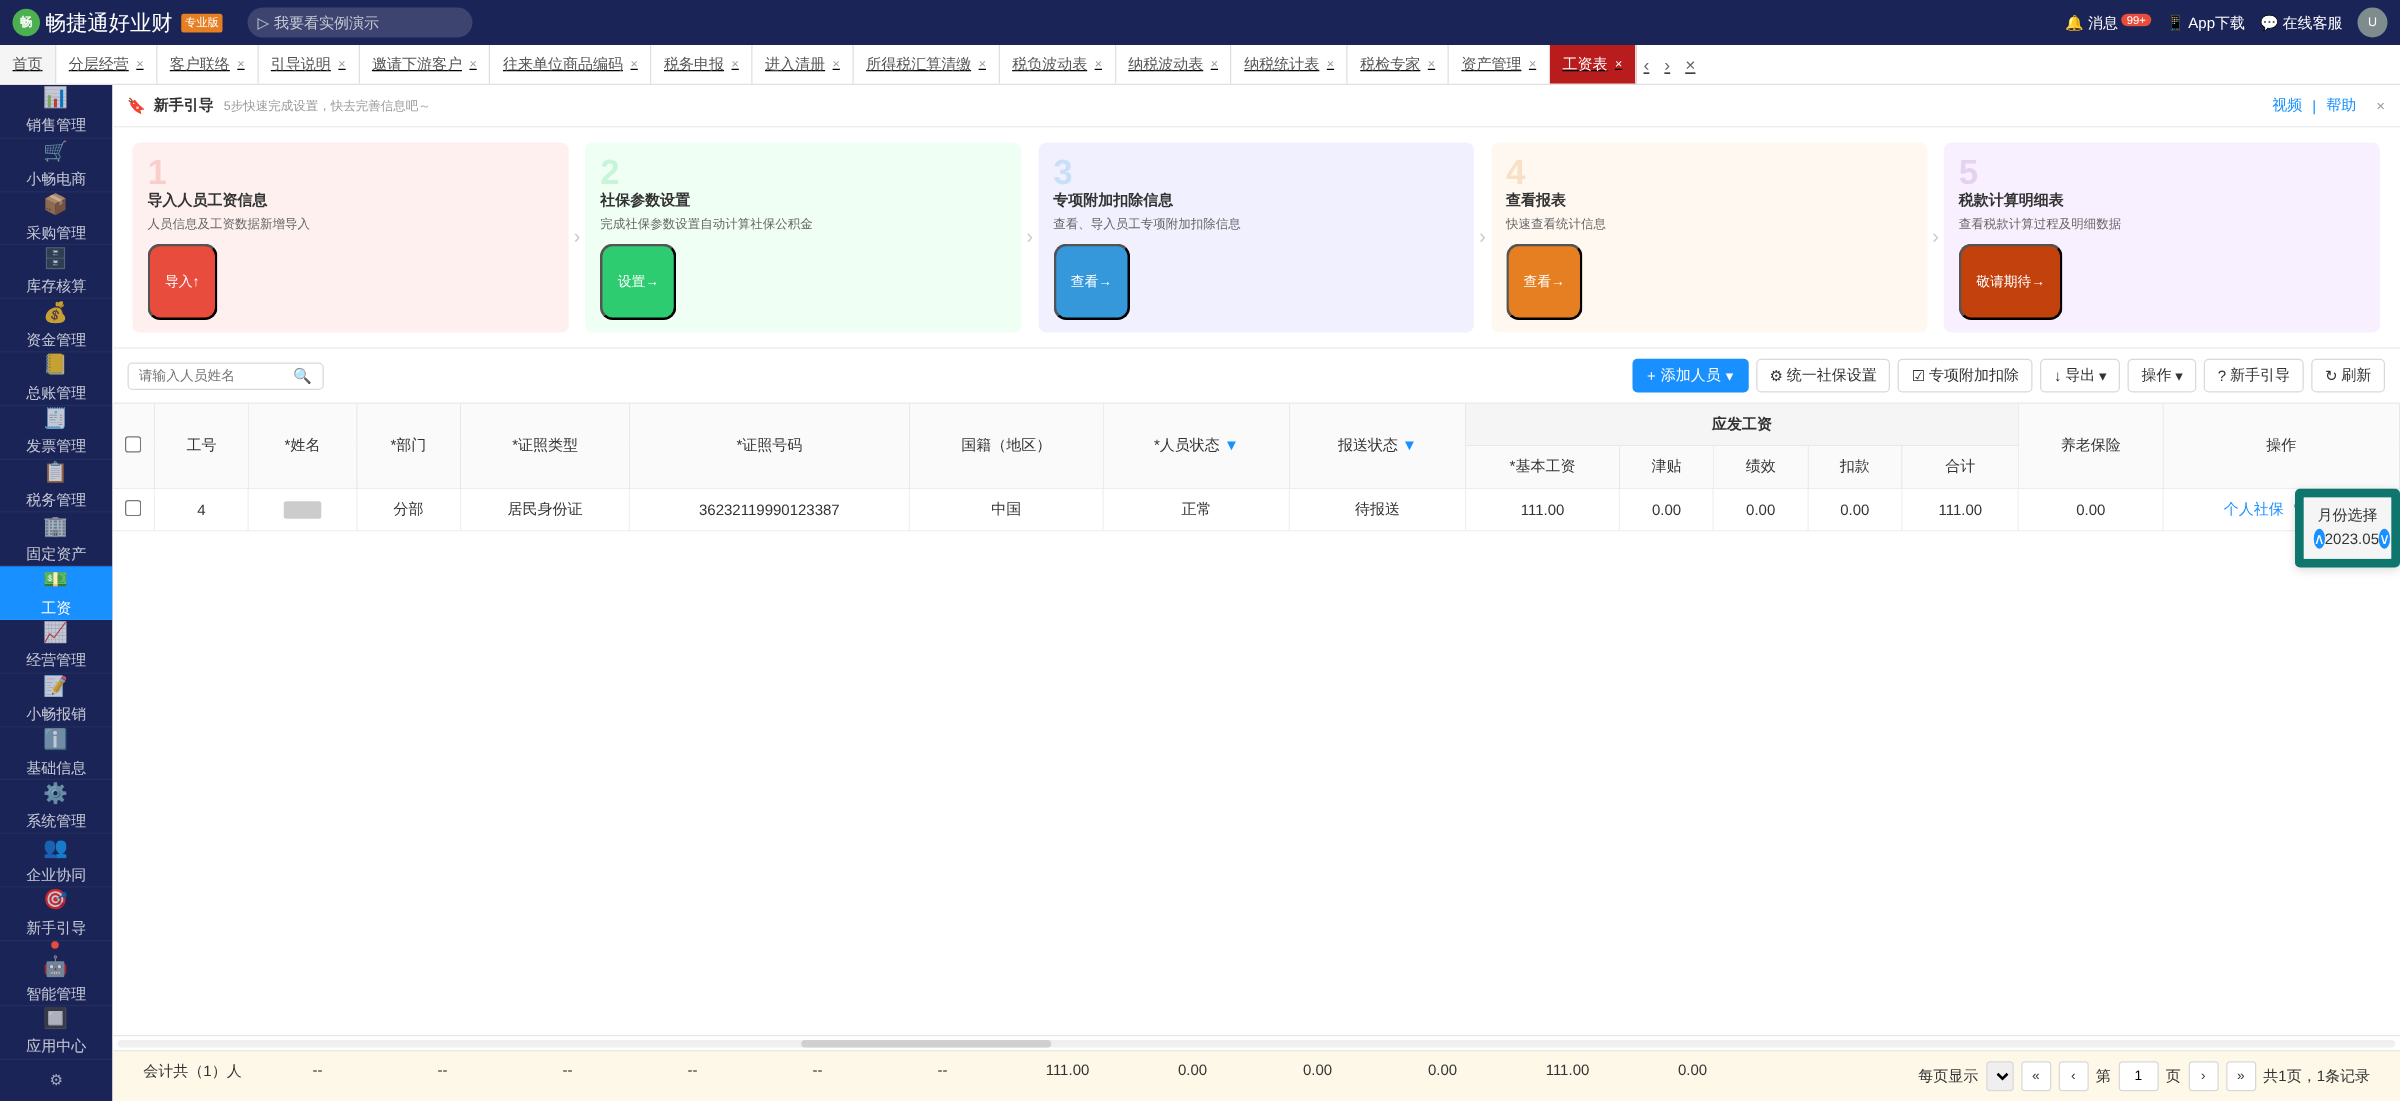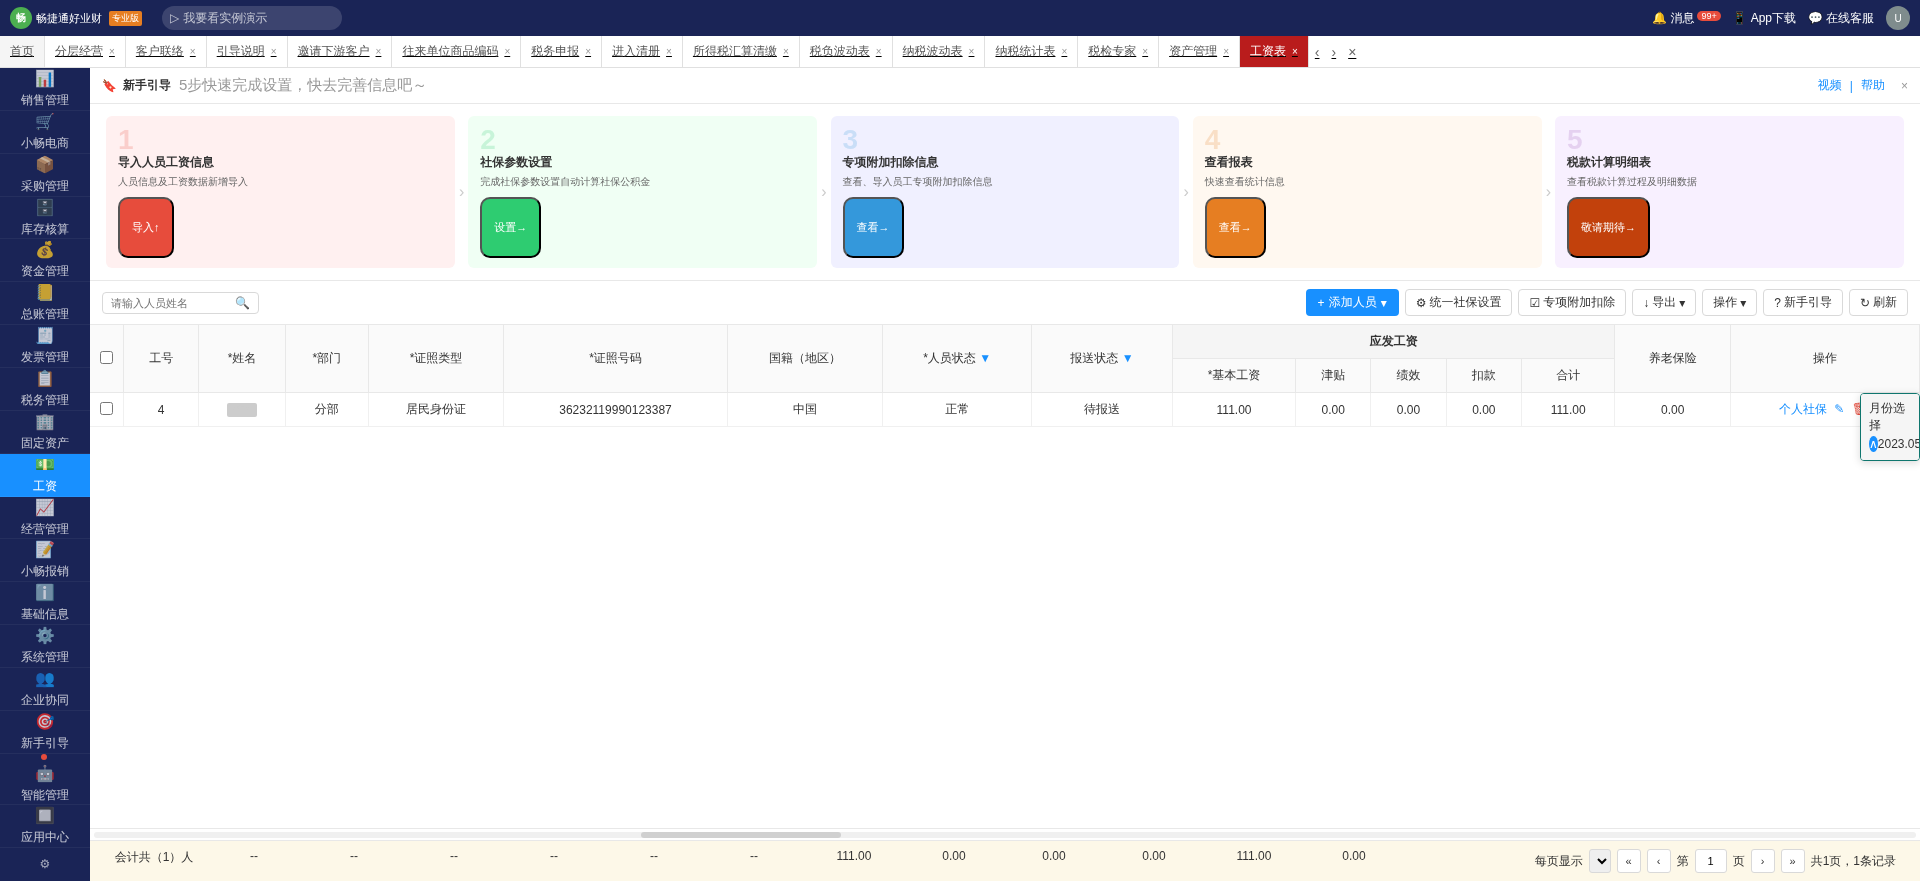--- a/index.html
+++ b/index.html
@@ -21,21 +21,21 @@
       gap: 4px;
       margin-right: 10px;
     }
     .logo-icon {
       width: 22px; height: 22px;
       background: #4CAF50;
       border-radius: 50%;
       display: flex; align-items: center; justify-content: center;
       font-size: 10px; color: #fff; font-weight: bold;
     }
-    .logo-text { font-size: 11px; color: #fff; }
+    .logo-text { font-size: 17px; color: #fff; }
     .pro-badge {
       background: #e67e22; color: #fff; font-size: 9px;
       padding: 1px 3px; border-radius: 2px; margin-left: 3px;
     }
     .top-bar-search {
       flex: 0 0 180px;
       height: 24px;
       background: rgba(255,255,255,0.15);
       border-radius: 12px;
       display: flex; align-items: center;
@@ -172,21 +172,21 @@
       display: flex;
       align-items: center;
       border-bottom: 1px solid #e8e8e8;
       flex-shrink: 0;
     }
     .guide-bar-title {
       font-size: 13px; font-weight: bold; color: #333;
       display: flex; align-items: center; gap: 6px;
     }
     .guide-bar-sub {
-      font-size: 15px; color: #999; margin-left: 8px;
+      font-size: 10px; color: #999; margin-left: 8px;
     }
     .guide-bar-actions {
       margin-left: auto;
       display: flex; align-items: center; gap: 8px;
       font-size: 11px; color: #1890ff; cursor: pointer;
     }
 
     
     .steps-guide {
       background: #fff;
@@ -383,23 +383,23 @@
       width: 200px;
       height: 6px;
       background: #d0d0d0;
       border-radius: 3px;
       position: absolute;
       left: 30%;
     }
 
     
     .month-panel {
-      width: 60px;
+      width: 84px;
       background: #fff;
-      border: 1px solid #0f766e;
+      border: 7px solid #0f766e;
       border-radius: 4px;
       position: absolute;
       right: 0;
       top: 68px;
       z-index: 100;
       box-shadow: 0 2px 8px rgba(0,0,0,0.15);
       overflow: hidden;
     }
     .month-panel-header {
       background: #f5f5f5;

